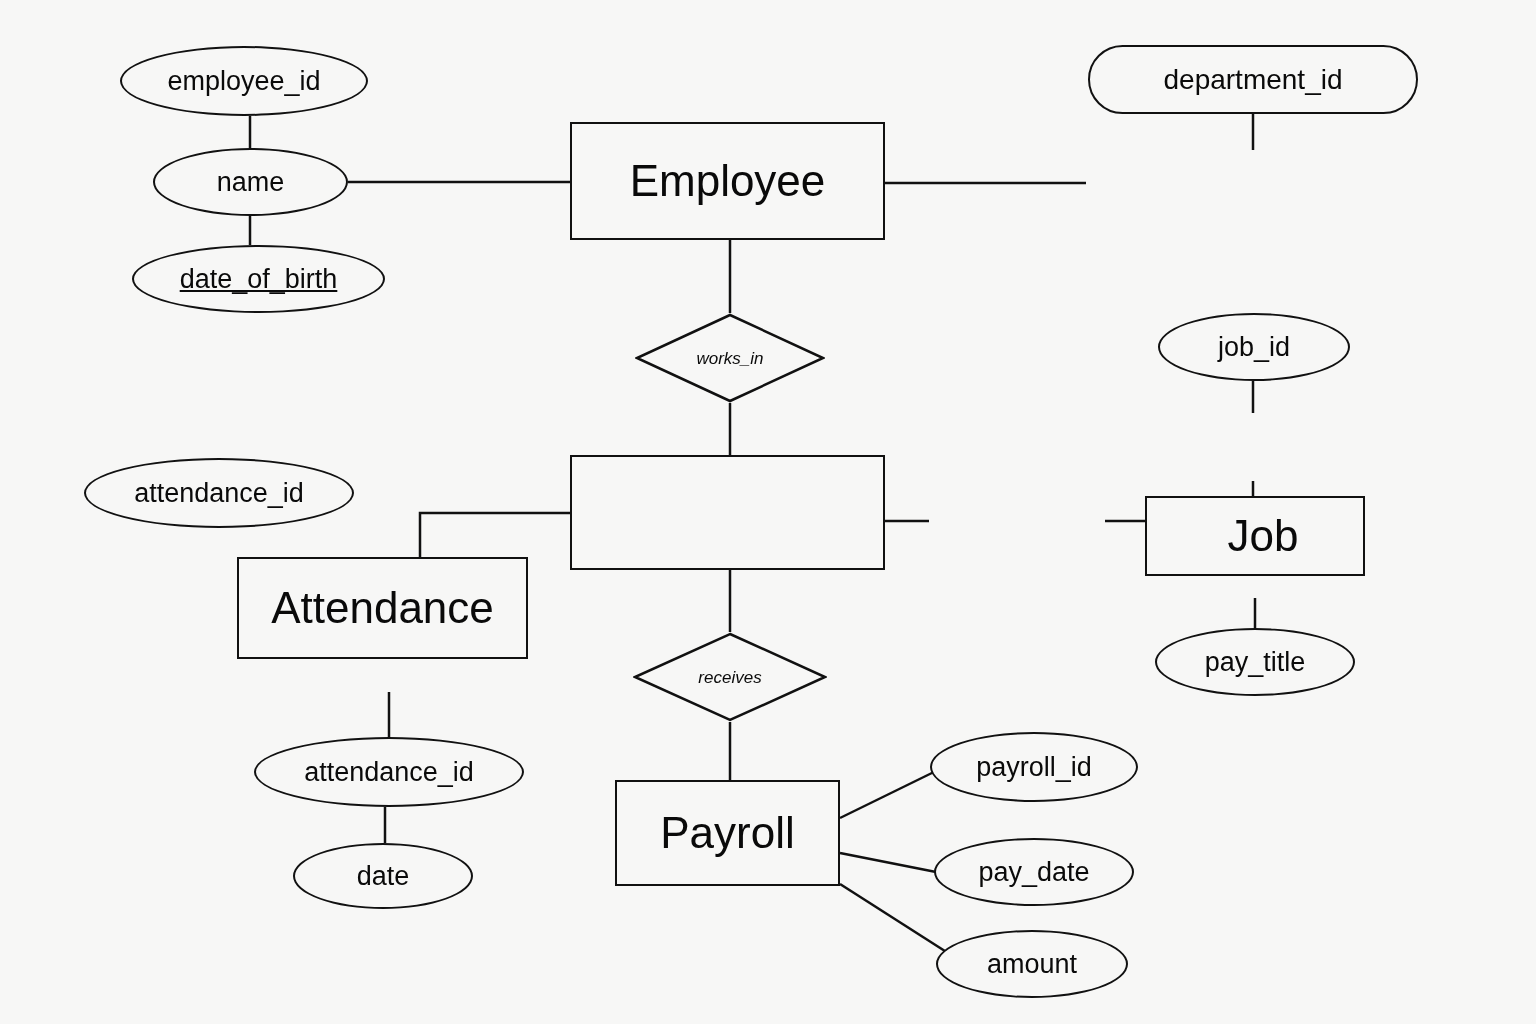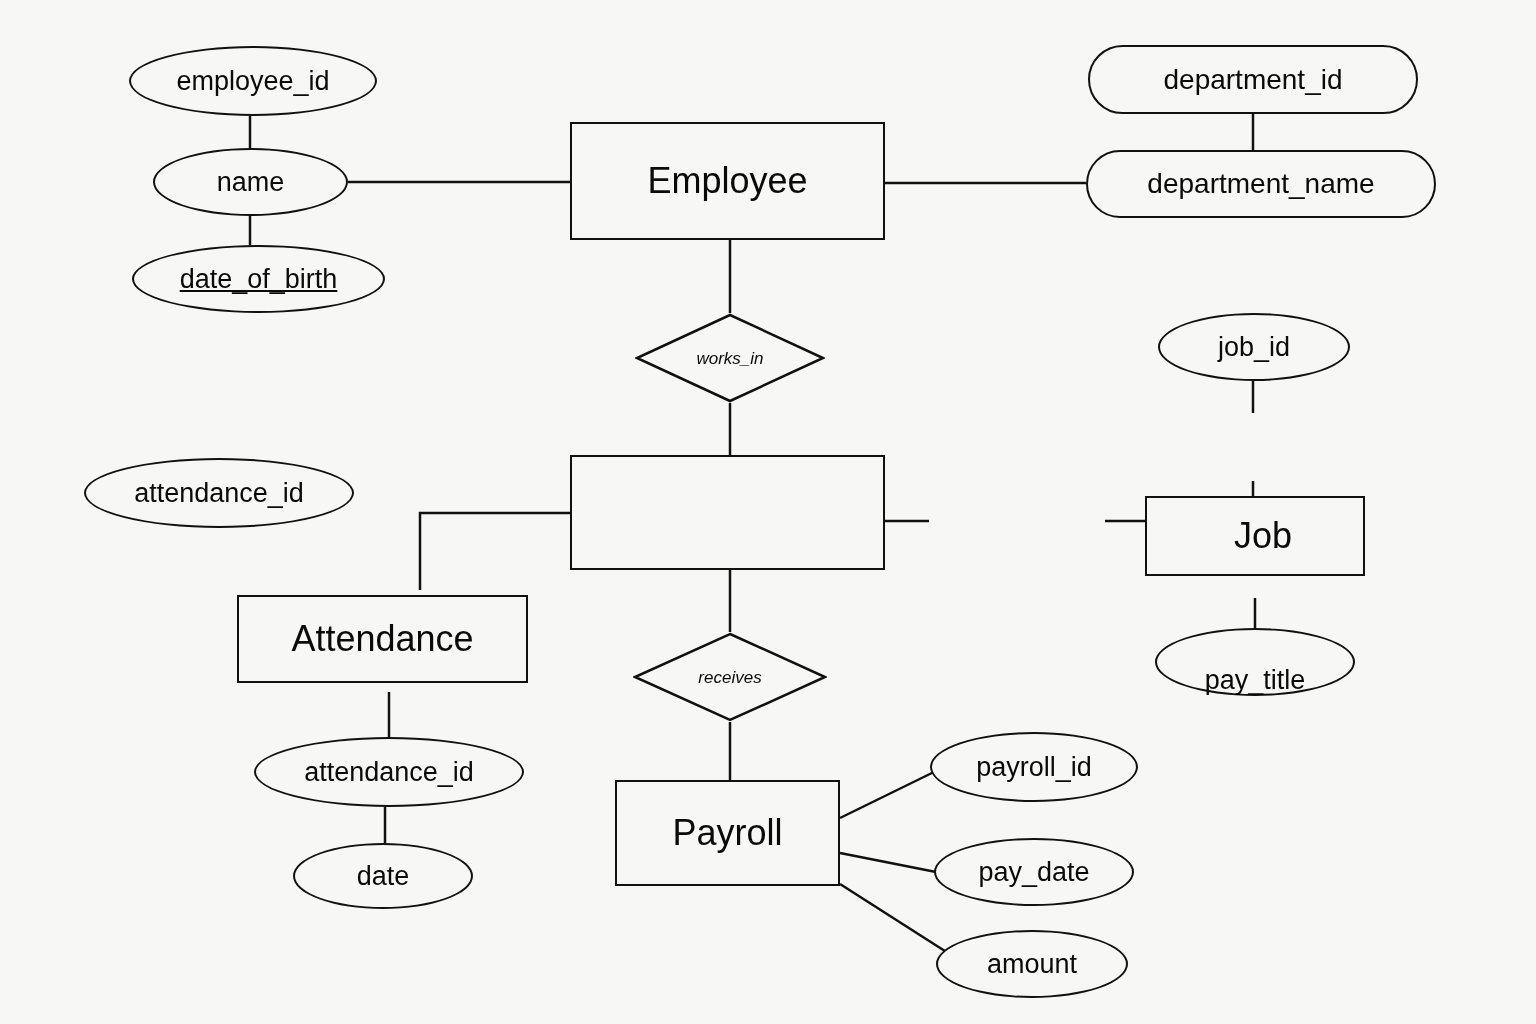--- a/index.html
+++ b/index.html
@@ -29,21 +29,21 @@
     box-sizing: border-box;
     color: #0a0a0a;
     text-align: center;
     line-height: 1;
     white-space: nowrap;
   }
   
   .entity {
     background: #f7f7f6;
     border: 2.5px solid #111111;
-    font-size: 36px;
+    font-size: 44px;
   }
   .entity.empty { font-size: 0; }
   
   .rel {
     background: transparent;
     font-size: 17px;
     font-style: italic;
   }
   .rel .diamond-svg {
     position: absolute;
@@ -89,39 +89,36 @@
       <polyline points="1255,598 1255,628" fill="none" stroke="#111111" stroke-width="2.5"></polyline>
       <polyline points="570,513 420,513 420,590" fill="none" stroke="#111111" stroke-width="2.5"></polyline>
       <polyline points="389,692 389,737" fill="none" stroke="#111111" stroke-width="2.5"></polyline>
       <polyline points="385,807 385,843" fill="none" stroke="#111111" stroke-width="2.5"></polyline>
       <polyline points="730,570 730,632" fill="none" stroke="#111111" stroke-width="2.5"></polyline>
       <polyline points="730,722 730,780" fill="none" stroke="#111111" stroke-width="2.5"></polyline>
       <polyline points="840,818 938,770" fill="none" stroke="#111111" stroke-width="2.5"></polyline>
       <polyline points="840,853 936,872" fill="none" stroke="#111111" stroke-width="2.5"></polyline>
       <polyline points="840,884 948,953" fill="none" stroke="#111111" stroke-width="2.5"></polyline>
     </svg>
-<div class="node attr" style="left: 129px; top: 46px; width: 248px; height: 70px;">
+<div class="node attr" style="left: 120px; top: 46px; width: 248px; height: 70px;">
       <span>employee_id</span>
     </div>
     <div class="node attr" style="left: 153px; top: 148px; width: 195px; height: 68px;">
       <span>name</span>
     </div>
     <div class="node attr" style="left: 132px; top: 245px; width: 253px; height: 68px; text-decoration: underline;">
       <span>date_of_birth</span>
     </div>
     <div class="node attr-pill" style="left: 1088px; top: 45px; width: 330px; height: 69px;">
       <span>department_id</span>
     </div>
-    <div class="node attr-pill" style="left: 1086px; top: 150px; width: 350px; height: 68px;">
-      <span>department_name</span>
-    </div>
     <div class="node attr" style="left: 1158px; top: 313px; width: 192px; height: 68px;">
       <span>job_id</span>
     </div>
-    <div class="node attr" style="left: 1155px; top: 628px; width: 200px; height: 68px; align-items: flex-end;">
+    <div class="node attr" style="left: 1155px; top: 628px; width: 200px; height: 68px;">
       <span>pay_title</span>
     </div>
     <div class="node attr" style="left: 84px; top: 458px; width: 270px; height: 70px;">
       <span>attendance_id</span>
     </div>
     <div class="node attr" style="left: 254px; top: 737px; width: 270px; height: 70px;">
       <span>attendance_id</span>
     </div>
     <div class="node attr" style="left: 293px; top: 843px; width: 180px; height: 66px;">
       <span>date</span>
@@ -146,21 +143,21 @@
         <polygon points="97,2 192,45 97,88 2,45" fill="#f7f7f6" stroke="#111111" stroke-width="2.5"></polygon>
       </svg>
       <span class="rel-label">receives</span>
     </div>
     <div class="entity node" style="left: 570px; top: 122px; width: 315px; height: 118px;">
       <span>Employee</span>
     </div>
     <div class="entity node empty" style="left: 570px; top: 455px; width: 315px; height: 115px;">
       <span></span>
     </div>
-    <div class="entity node" style="left: 237px; top: 595px; width: 291px; height: 88px;">
+    <div class="entity node" style="left: 237px; top: 557px; width: 291px; height: 102px;">
       <span>Attendance</span>
     </div>
     <div class="entity node" style="left: 1145px; top: 496px; width: 220px; height: 80px; padding-left: 16px;">
       <span>Job</span>
     </div>
     <div class="entity node" style="left: 615px; top: 780px; width: 225px; height: 106px;">
       <span>Payroll</span>
     </div>
   </div>
 

